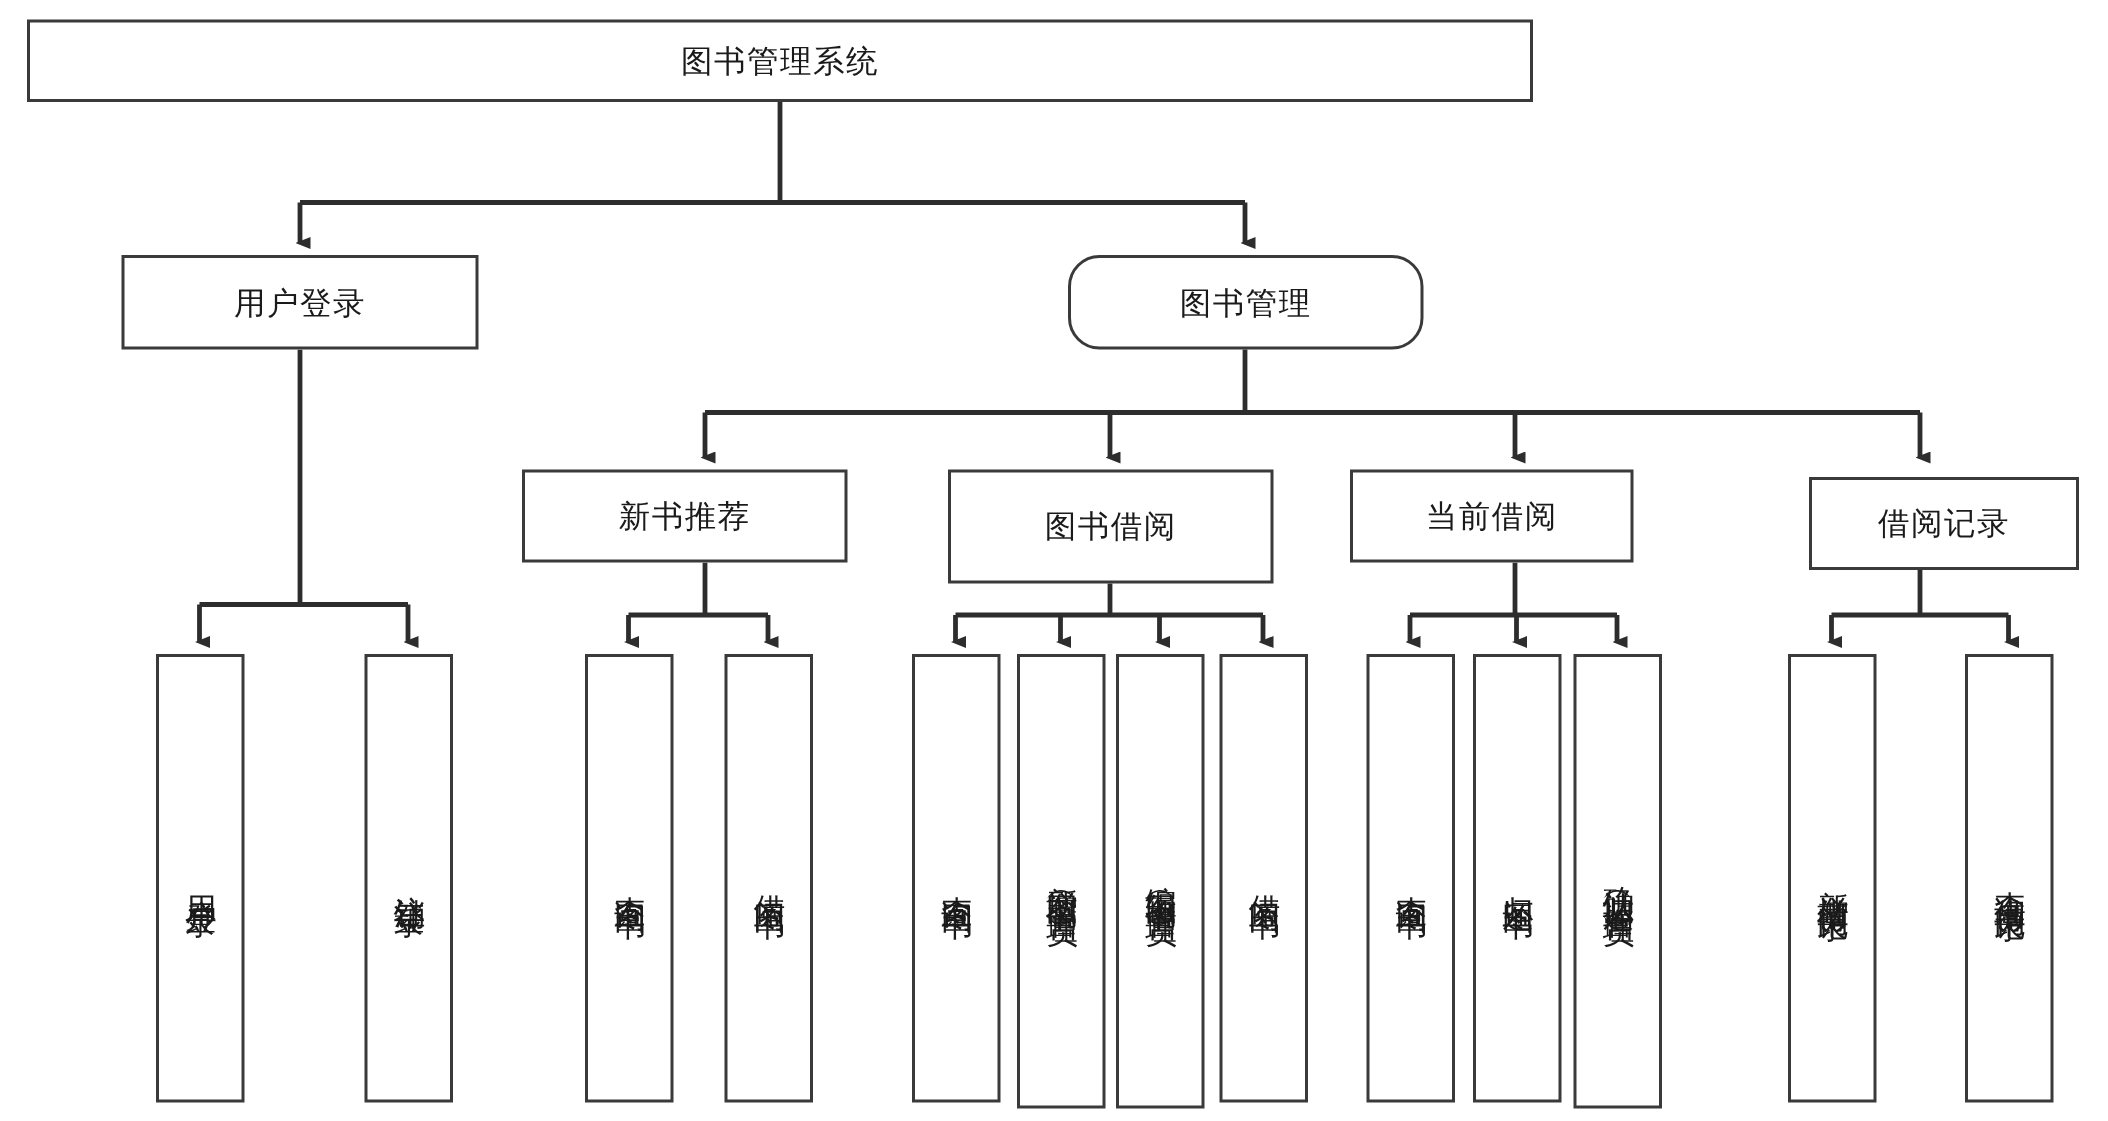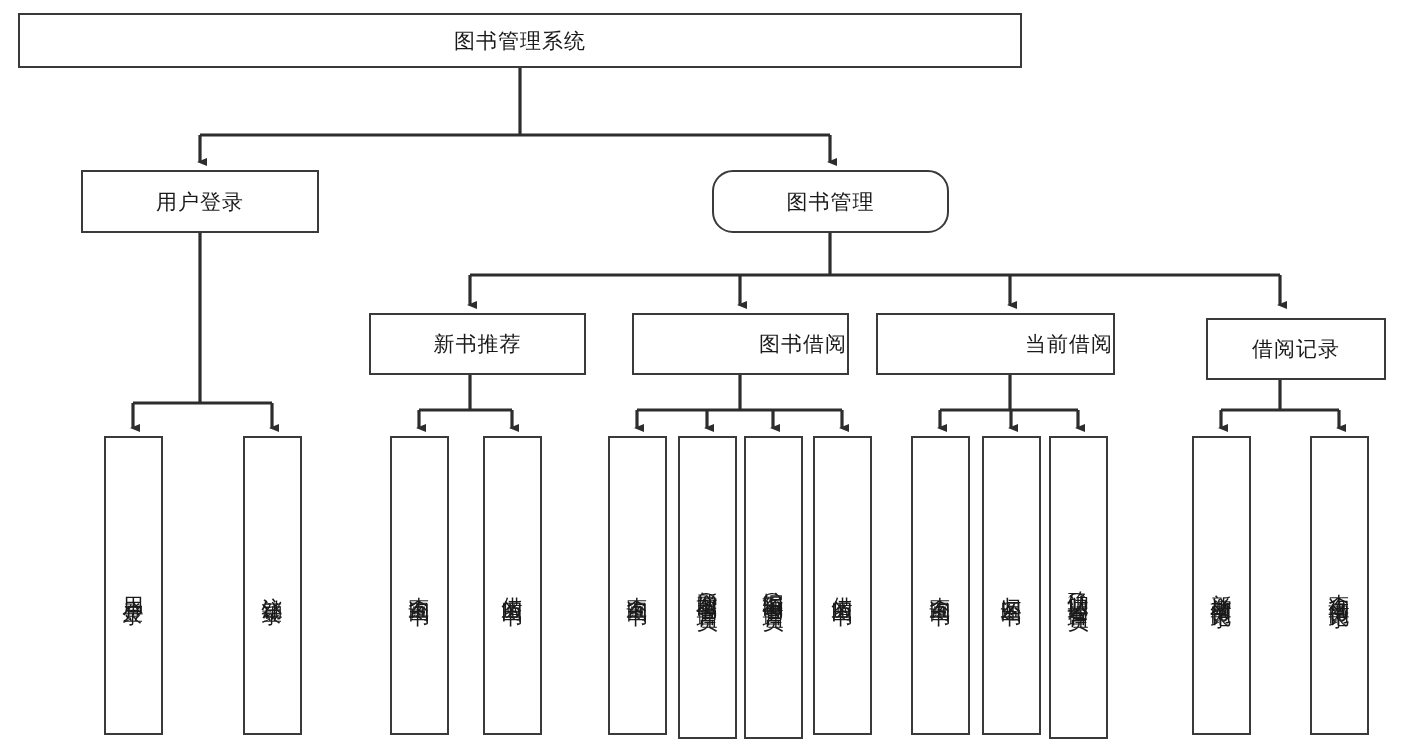--- a/index.html
+++ b/index.html
@@ -9,20 +9,21 @@
   }
   body {
     font-family: "Liberation Sans", "DejaVu Sans", sans-serif;
   }
   #canvas {
     position: relative;
     width: 1405px;
     height: 747px;
     background: #ffffff;
     overflow: hidden;
+    font-family: Liberation Serif, serif;
   }
   svg.edges {
     position: absolute;
     left: 0;
     top: 0;
     width: 1405px;
     height: 747px;
     pointer-events: none;
   }
   .node {
@@ -122,27 +123,27 @@
     <span>图书管理系统</span>
   </div>
 
   <div class="node horiz" style="left: 81px; top: 170px; width: 238px; height: 63px;">
     <span>用户登录</span>
   </div>
   <div class="node horiz" style="left: 712px; top: 170px; width: 237px; height: 63px; border-radius: 21px;">
     <span>图书管理</span>
   </div>
 
-  <div class="node horiz" style="left: 369px; top: 313px; width: 217px; height: 62px;">
+  <div class="node horiz" style="left: 348px; top: 313px; width: 217px; height: 62px;">
     <span>新书推荐</span>
   </div>
-  <div class="node horiz" style="left: 632px; top: 313px; width: 217px; height: 62px; justify-content: flex-end;">
+  <div class="node horiz" style="left: 632px; top: 313px; width: 217px; height: 76px;">
     <span>图书借阅</span>
   </div>
-  <div class="node horiz" style="left: 876px; top: 313px; width: 239px; height: 62px; justify-content: flex-end;">
+  <div class="node horiz" style="left: 900px; top: 313px; width: 189px; height: 62px;">
     <span>当前借阅</span>
   </div>
   <div class="node horiz" style="left: 1172px; top: 318px; width: 180px; height: 62px; margin-left: 34px;">
     <span>借阅记录</span>
   </div>
 
   <div class="node vert" style="left: 104px; top: 436px; width: 59px; height: 299px;">
     <span class="vtext">用户登录</span>
   </div>
   <div class="node vert" style="left: 243px; top: 436px; width: 59px; height: 299px;">

